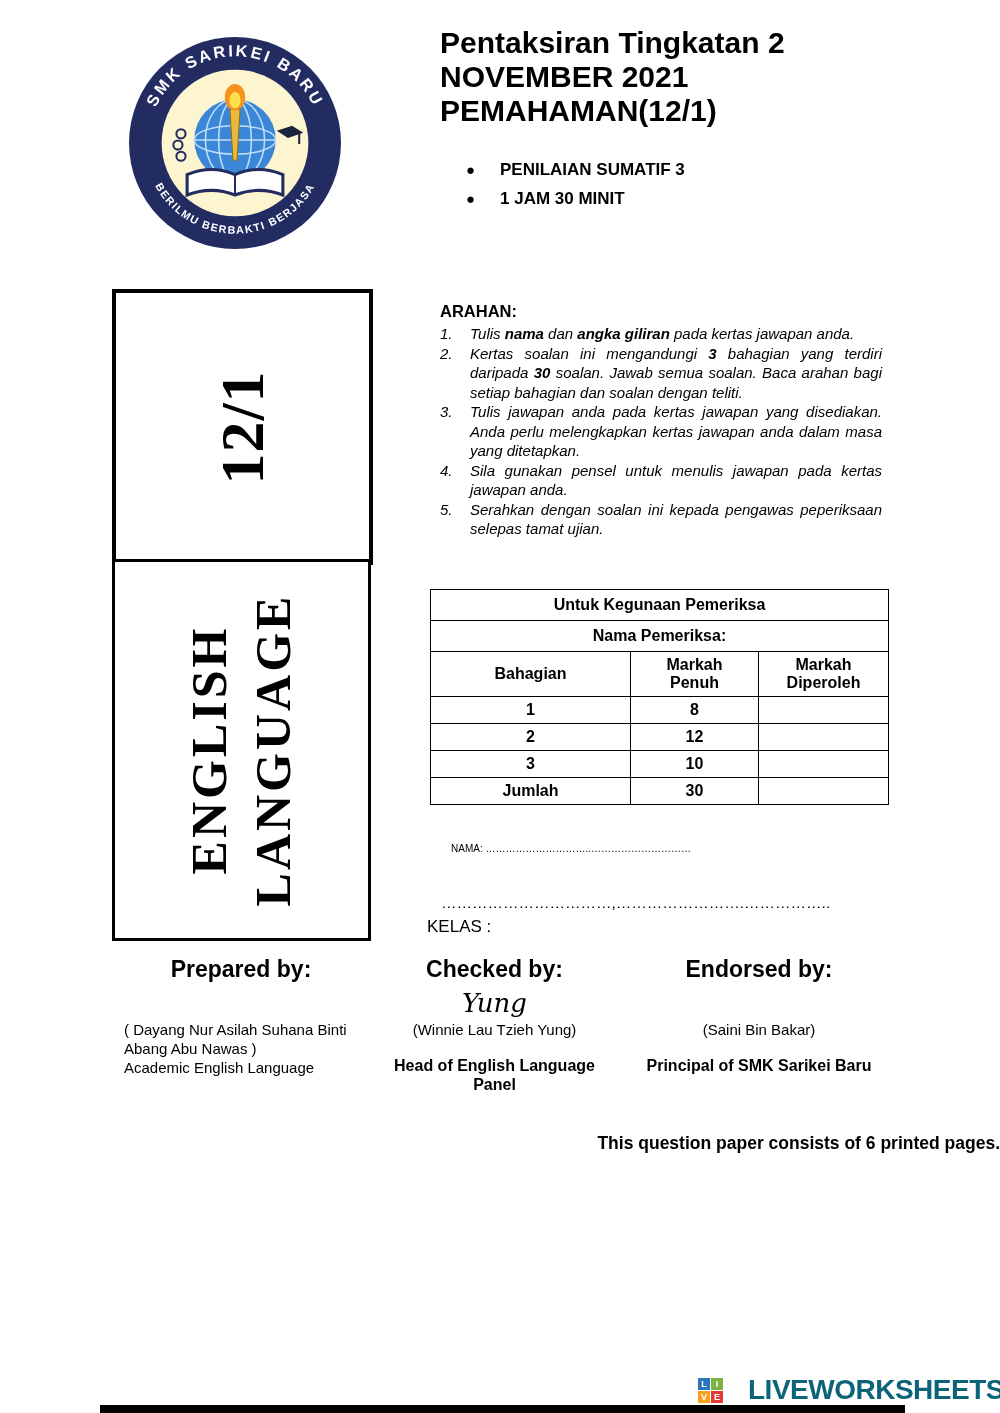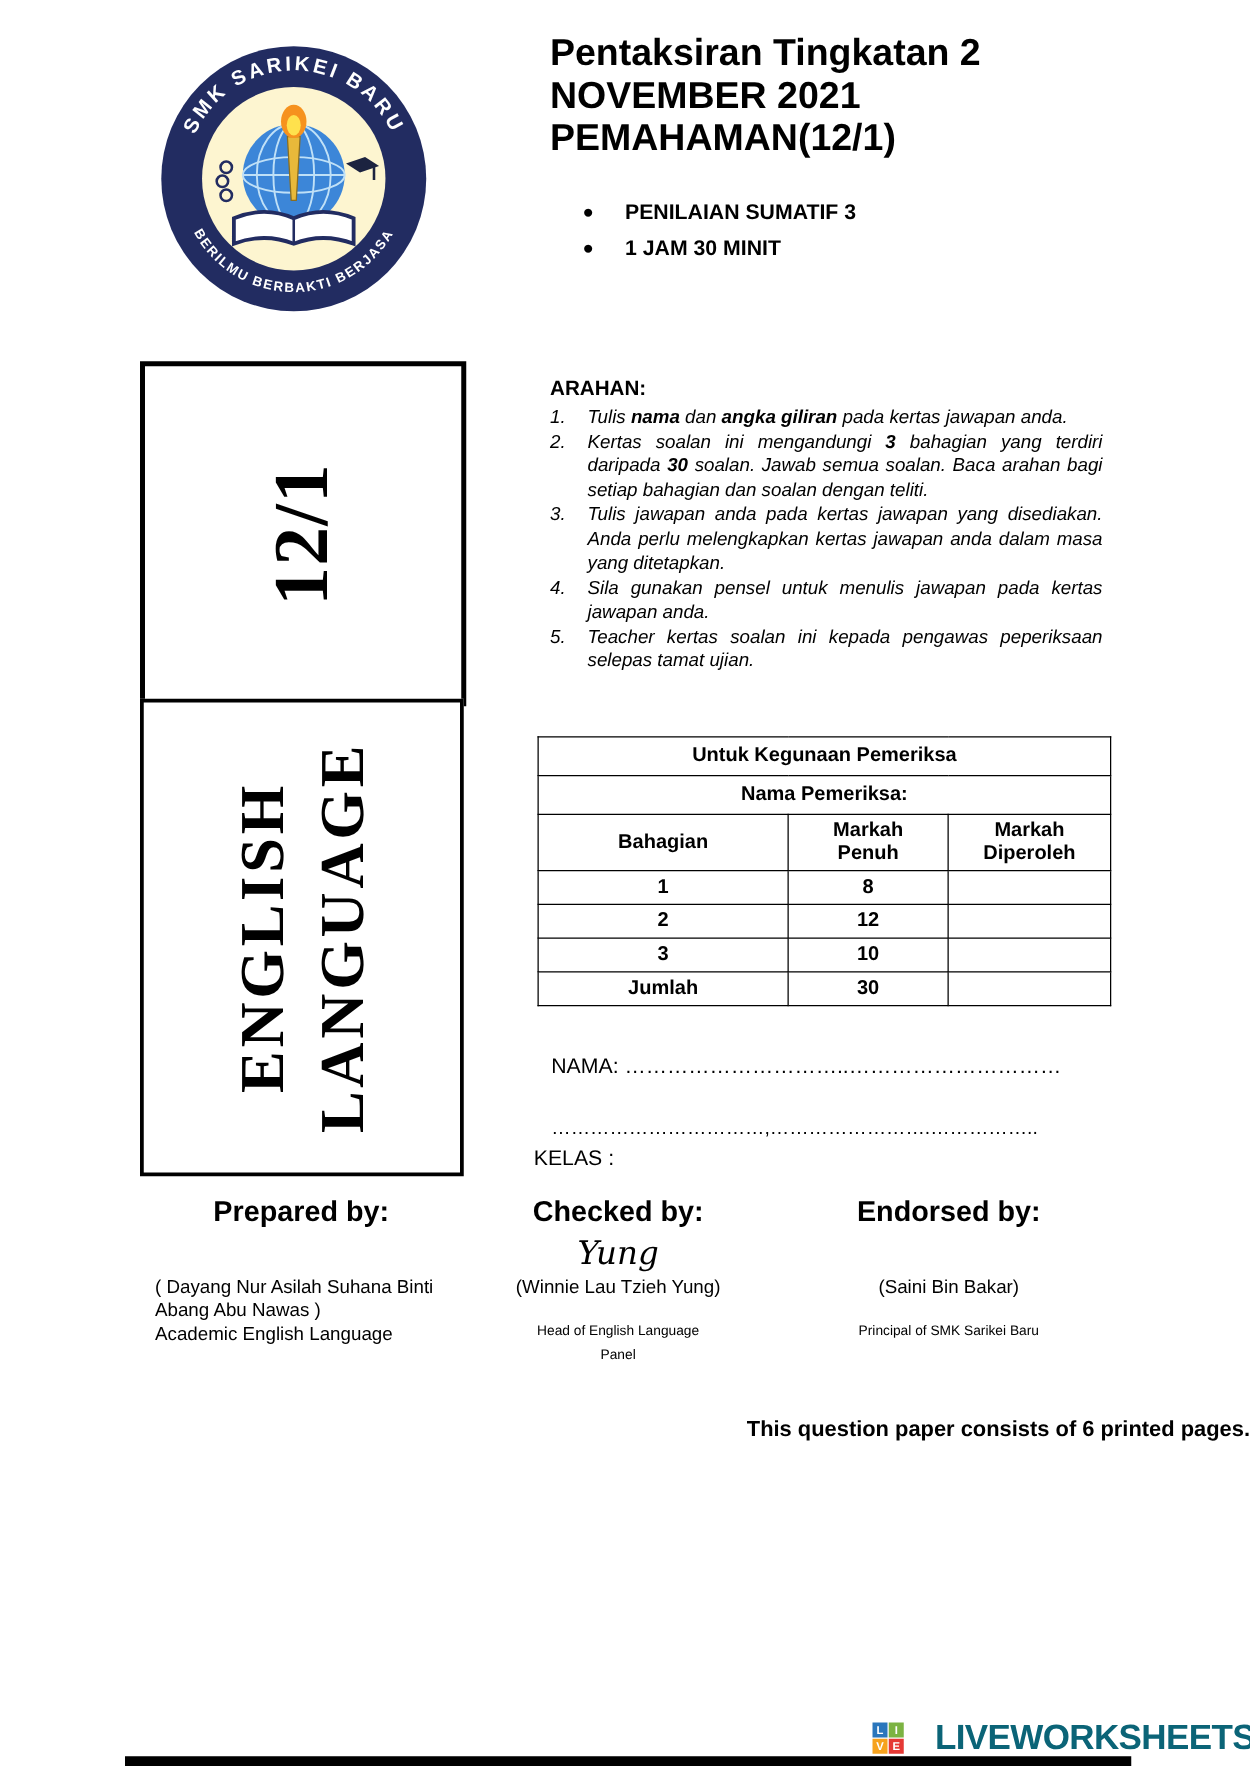--- a/index.html
+++ b/index.html
@@ -43,37 +43,37 @@
 
   
   .examiner-table{position:absolute;left:430px;top:589px;width:458px;
                   border-collapse:collapse;font-size:16px;font-weight:bold;
                   text-align:center;table-layout:fixed;}
   .examiner-table td,.examiner-table th{border:1.5px solid #000;padding:4px 4px;}
   .examiner-table th{white-space:pre-line;line-height:18px;font-weight:bold;}
   .tbl-title,.tbl-subtitle{height:22px;}
 
   
-  .nama-line{position:absolute;left:441px;top:843px;font-size:17px;}
+  .nama-line{position:absolute;left:451px;top:843px;font-size:10px;}
   .kelas-line{position:absolute;left:427px;top:872px;font-size:17px;margin-top:45px;}
   .kelas-dots{position:absolute;left:441px;top:894px;font-size:15.5px;}
 
   
   .signoff-col{position:absolute;top:956px;}
   .prepared{left:112px;width:258px;}
   .checked{left:372px;width:245px;text-align:center;}
   .endorsed{left:625px;width:268px;text-align:center;}
   .signoff-heading{font-weight:bold;font-size:23px;text-align:center;}
   .prepared .signoff-names{margin-top:37px;text-align:left;padding-left:12px;
                            font-size:15px;line-height:19px;}
   .checked .signature{font-family:"DejaVu Serif",serif;font-style:italic;
                       font-weight:normal;font-size:26px;height:37px;line-height:40px;}
   .checked .name,.endorsed .name{font-size:15px;line-height:19px;}
   .endorsed .name{margin-top:37px;}
-  .checked .roles,.endorsed .roles{margin-top:17px;font-size:11px;line-height:19px;}
+  .checked .roles,.endorsed .roles{margin-top:17px;font-size:16px;line-height:19px;font-weight:bold;}
 
   .footer-note{position:absolute;left:0;top:1133px;width:1000px;text-align:right;
                font-weight:bold;font-size:17.5px;}
 
   
   .lws{position:absolute;left:698px;top:1374px;display:flex;align-items:center;
        gap:5px;cursor:pointer;}
   .lws-icon{display:grid;grid-template-columns:12px 12px;grid-auto-rows:12px;gap:1px;}
   .lws-tile{color:#fff;font-size:9px;font-weight:bold;display:flex;
             align-items:center;justify-content:center;}
@@ -175,21 +175,21 @@
         <div class="instr-item">
           <span class="instr-num">3.</span>
           <span class="instr-body"><span>Tulis jawapan anda pada kertas jawapan yang disediakan. Anda perlu melengkapkan kertas jawapan anda dalam masa yang ditetapkan.</span></span>
         </div>
         <div class="instr-item">
           <span class="instr-num">4.</span>
           <span class="instr-body"><span>Sila gunakan pensel untuk menulis jawapan pada kertas jawapan anda.</span></span>
         </div>
         <div class="instr-item">
           <span class="instr-num">5.</span>
-          <span class="instr-body"><span>Teacher kertas soalan ini kepada pengawas peperiksaan selepas tamat ujian.</span></span>
+          <span class="instr-body"><span>Serahkan dengan soalan ini kepada pengawas peperiksaan selepas tamat ujian.</span></span>
         </div>
       </div>
   </div>
 
   <table class="examiner-table">
     <colgroup>
         <col style="width:200px">
         <col style="width:128px">
         <col style="width:130px">
       </colgroup>

